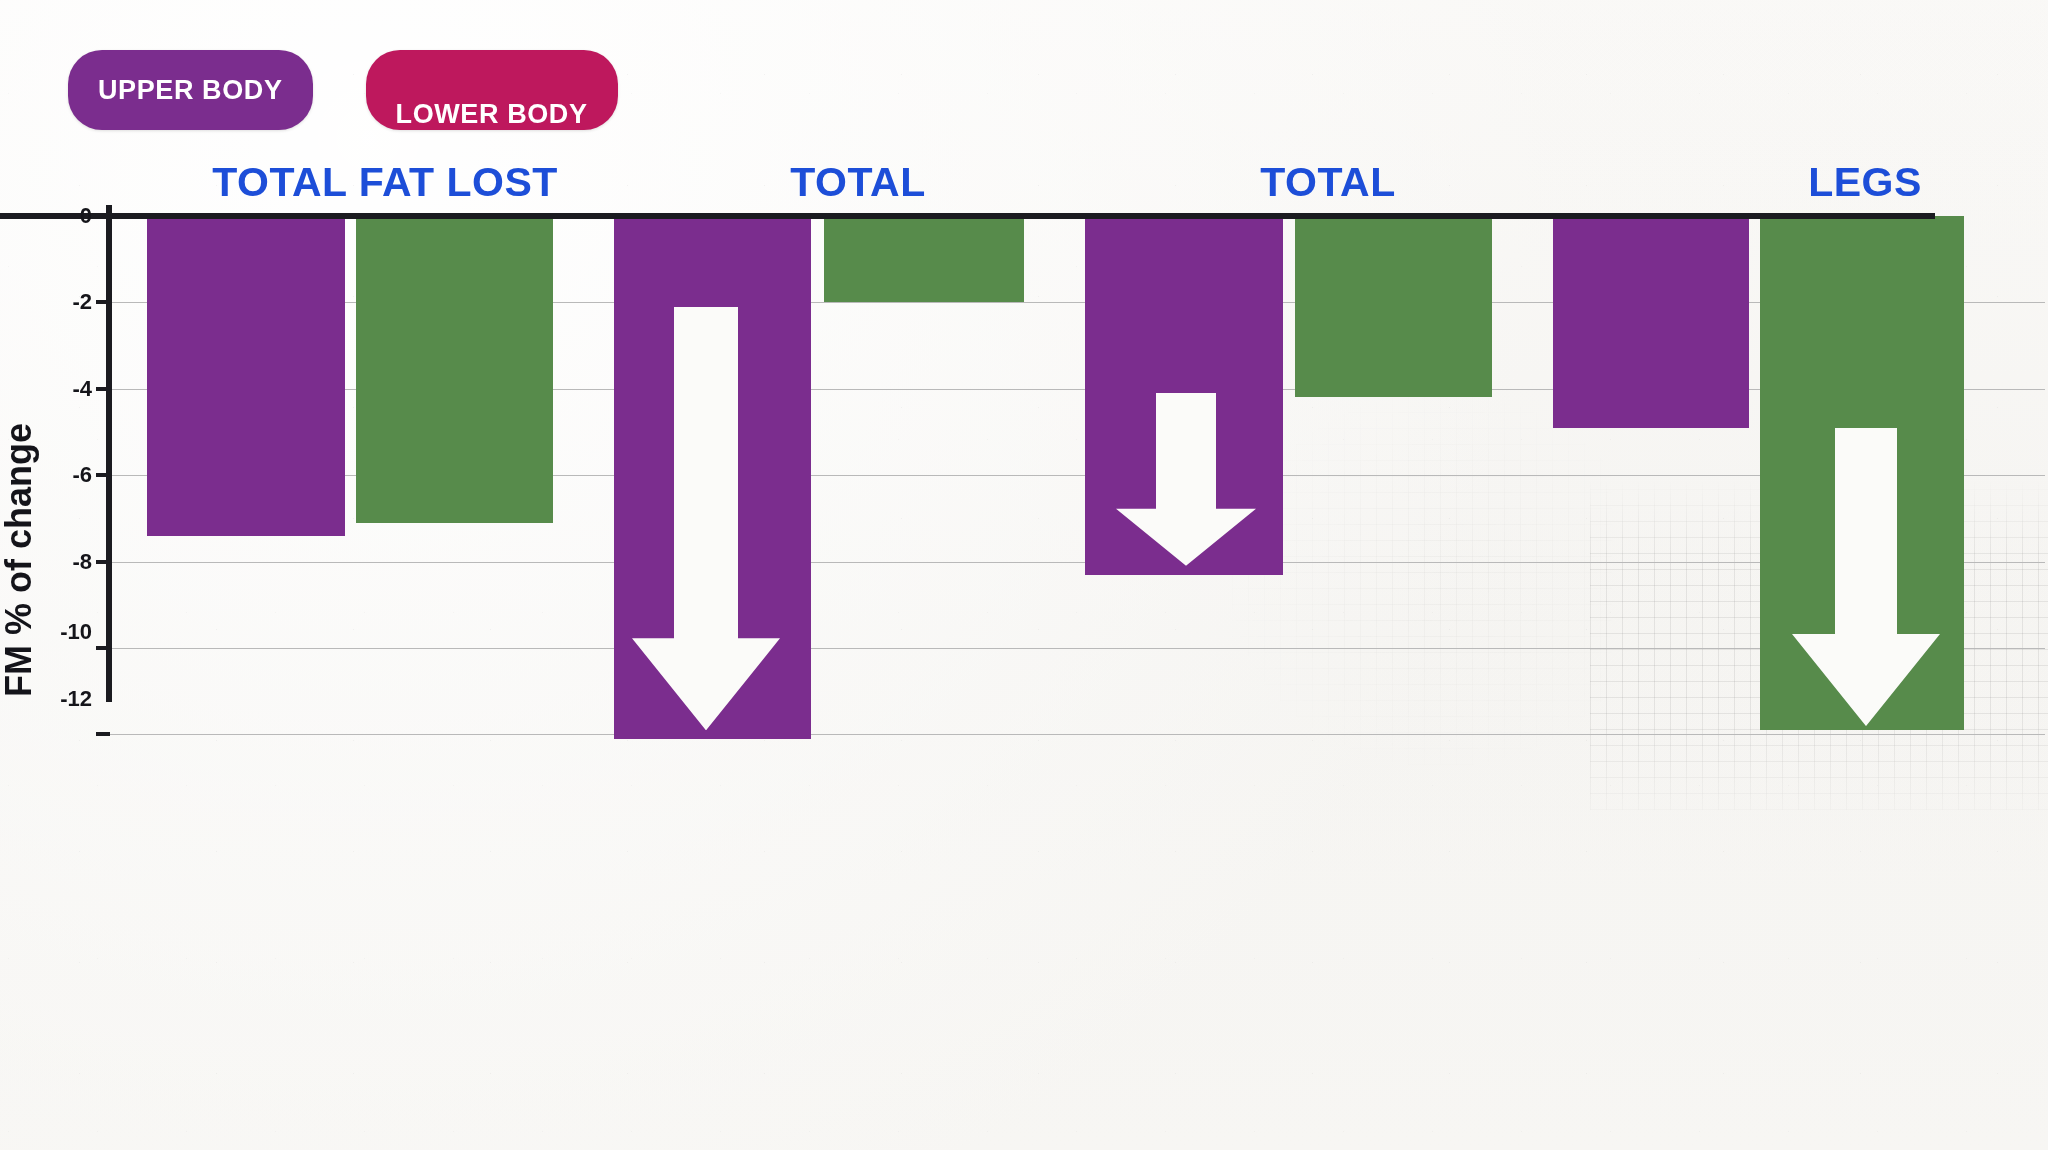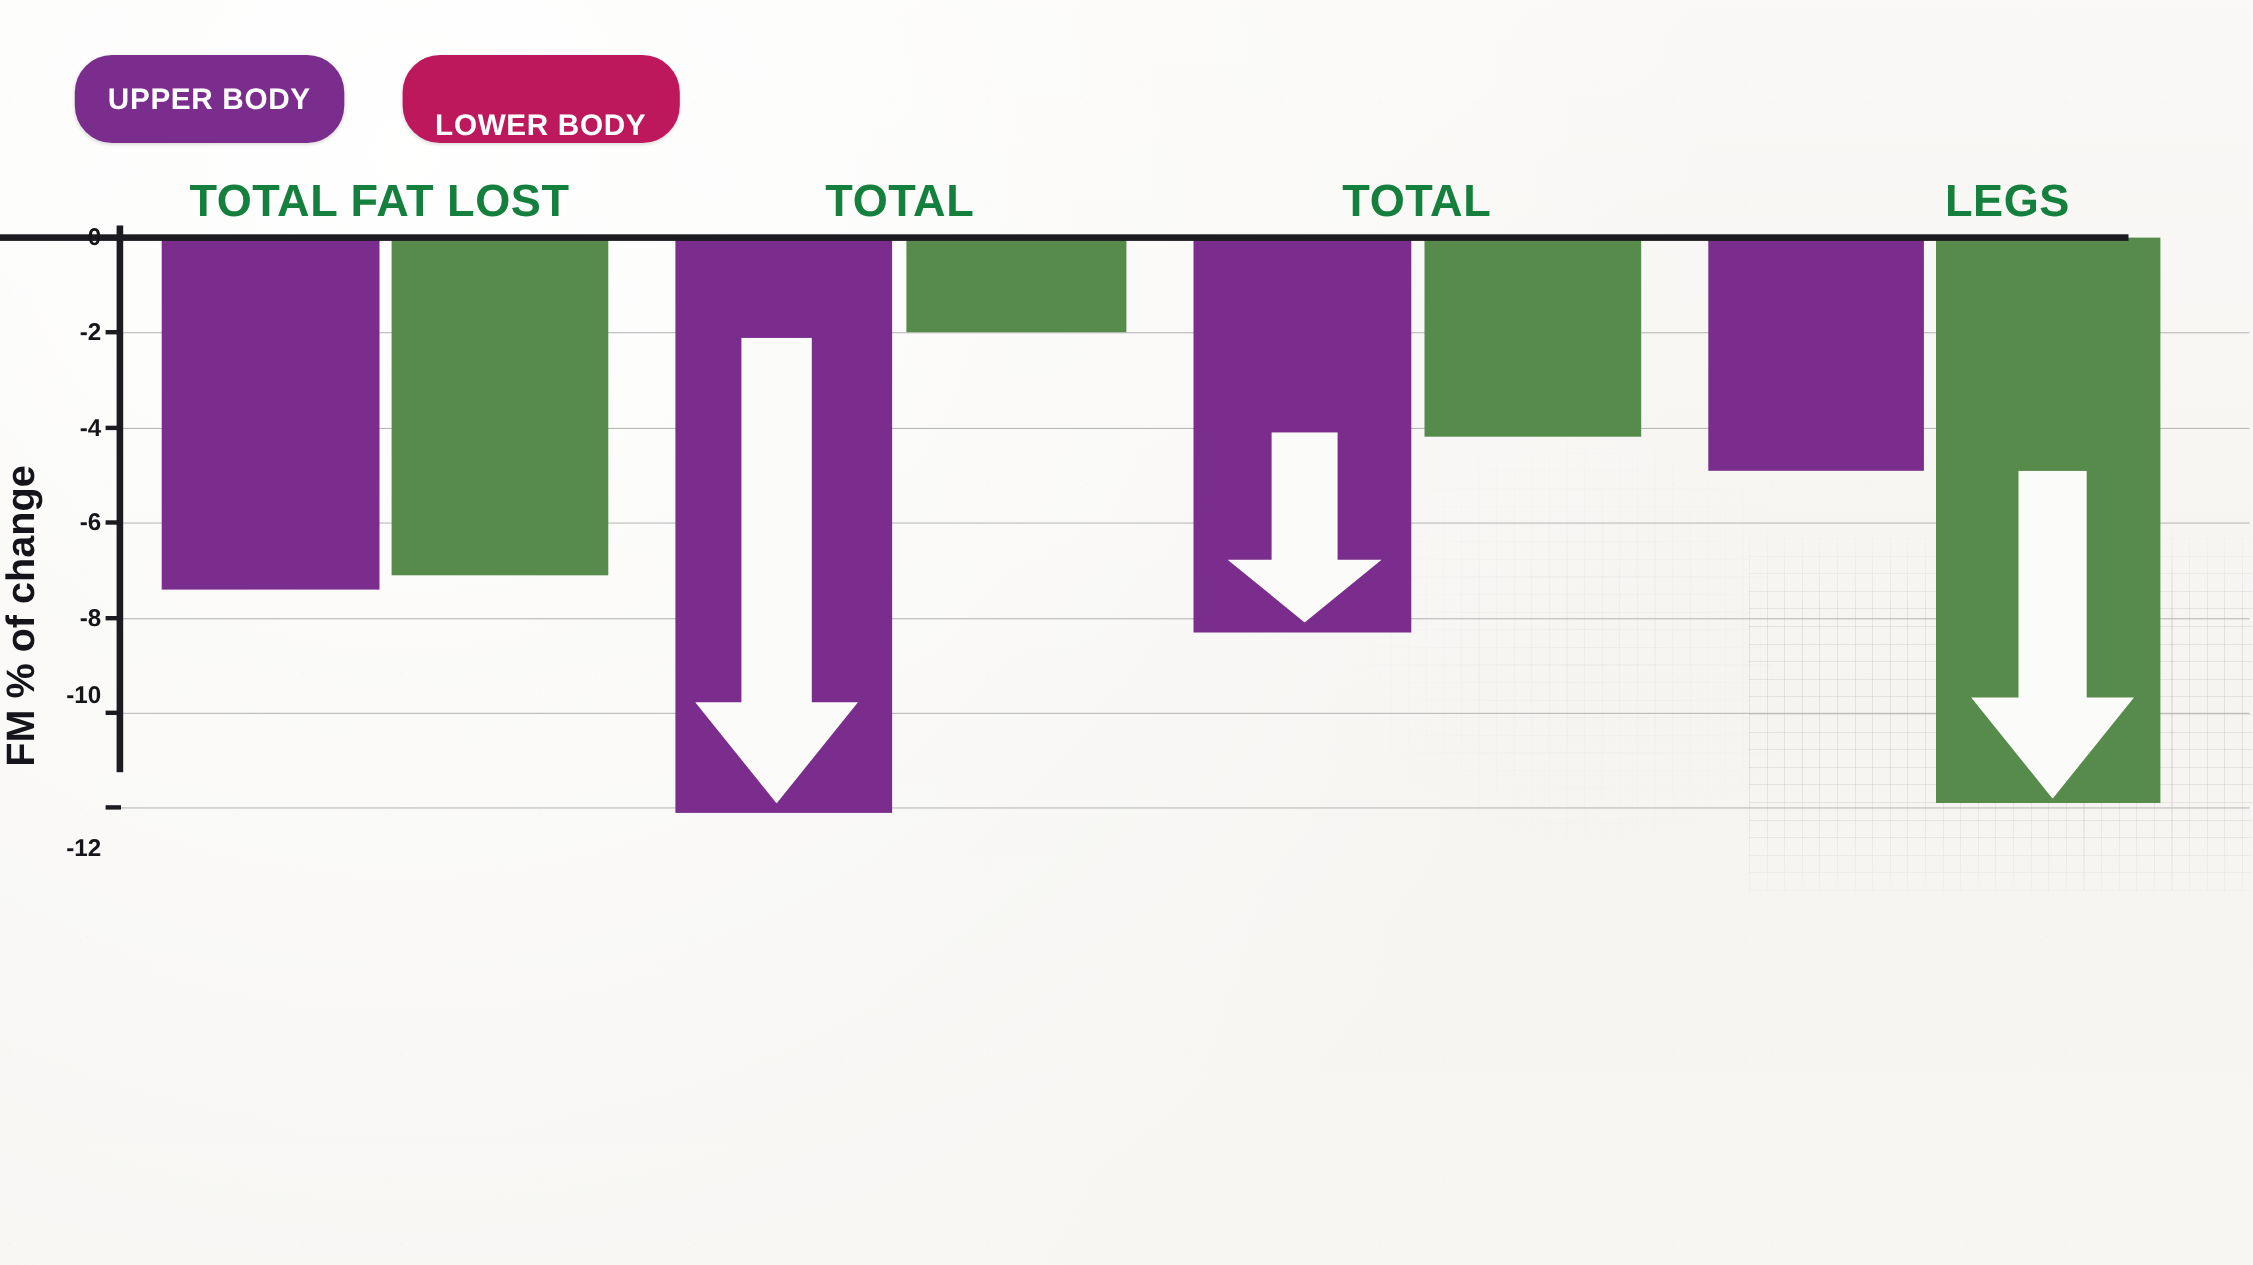--- a/index.html
+++ b/index.html
@@ -143,23 +143,24 @@
   .bar {
     position: absolute;
     z-index: 3;
   }
   .group-label {
     position: absolute;
     transform: translateX(-50%);
     font-size: 41px;
     font-weight: 700;
     letter-spacing: 0.5px;
-    color: #15803d;
-    white-space: nowrap;
-    z-index: 6;
+    color: #1d4ed8;
+    white-space: nowrap;
+    z-index: 6;
+    margin-left: 40px;
   }
   .arrow-svg {
     position: absolute;
     z-index: 4;
     pointer-events: none;
   }
 
   
   #y-axis-title {
     position: absolute;
@@ -194,21 +195,21 @@
 
   <div id="y-axis-title">FM % of change</div>
 
   <div id="tick-labels">
       <div class="tick-label" style="top: 216px;">0</div>
       <div class="tick-label" style="top: 302.4px;">-2</div>
       <div class="tick-label" style="top: 388.8px;">-4</div>
       <div class="tick-label" style="top: 475.2px;">-6</div>
       <div class="tick-label" style="top: 561.6px;">-8</div>
       <div class="tick-label" style="top: 632px; text-align: center;">-10</div>
-      <div class="tick-label" style="top: 771px;">-12</div>
+      <div class="tick-label" style="top: 699px;">-12</div>
     </div>
 
   <div id="y-axis-line"></div>
   <div id="zero-axis"></div>
 
   <div id="gridlines">
       <div class="gridline" style="top: 302.4px; left: 110px; width: 1935px; position: absolute;"></div>
       <div class="gridline" style="top: 388.8px; left: 110px; width: 1935px; position: absolute;"></div>
       <div class="gridline" style="top: 475.2px; left: 110px; width: 1935px; position: absolute;"></div>
       <div class="gridline" style="top: 561.6px; left: 110px; width: 1935px; position: absolute;"></div>

